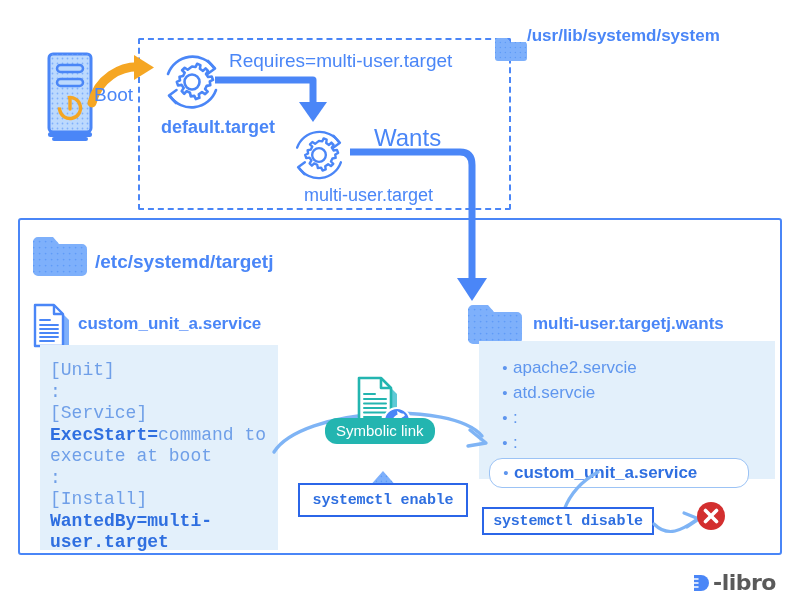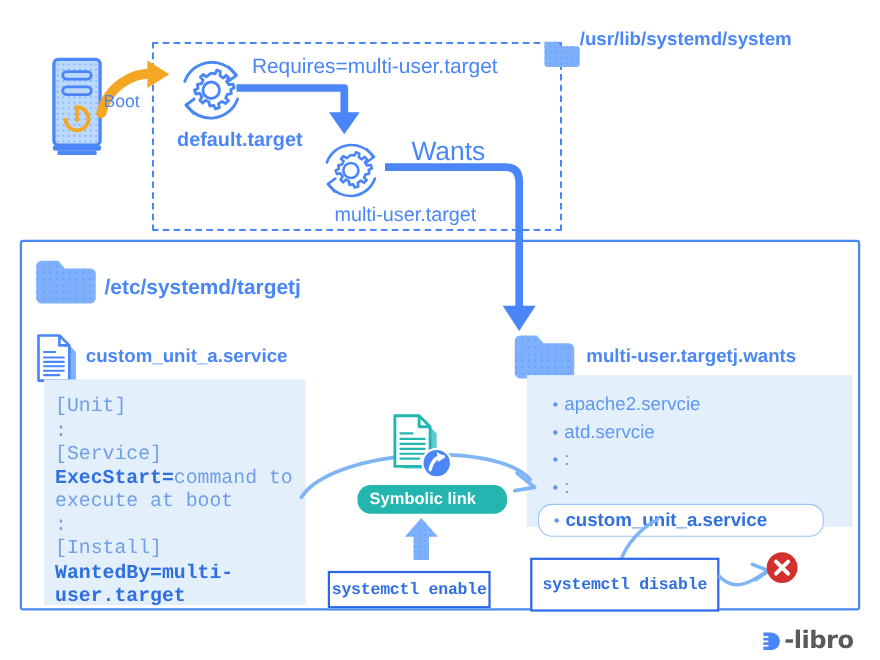--- a/index.html
+++ b/index.html
@@ -49,21 +49,21 @@
     width: 52px; height: 92px;
   }
 
   
   .lbl {
     white-space: nowrap;
     line-height: 1.15;
   }
   .lbl-boot {
     left: 94px; top: 84px;
-    font-size: 16px;
+    font-size: 19px;
     font-weight: 400;
     color: #4a86f7;
   }
   .lbl-requires {
     left: 229px; top: 50px;
     font-size: 19px;
     font-weight: 400;
   }
   .lbl-wants {
     left: 374px; top: 124px;
@@ -153,47 +153,47 @@
     width: 260px;
     font-weight: bold;
     color: #2f6fe0;
     font-size: 17px;
     margin-top: 3px;
   }
   .list-row.highlight .bullet { font-weight: normal; color:#5f96ee;}
 
   
   .sym-badge {
-    left: 325px; top: 441px;
-    padding: 4px 28px 5px 11px;
+    left: 325px; top: 418px;
+    padding: 4px 11px 5px 11px;
     background: #23b5b0;
     color: #ffffff;
     font-size: 15px;
-    font-weight: bold;
+    font-weight: normal;
     border-radius: 12px;
     white-space: nowrap;
   }
 
   
   .cmd-box {
     border: 2px solid #2b66e8;
     background: #ffffff;
     box-sizing: border-box;
     font-family: "Liberation Mono", "DejaVu Sans Mono", monospace;
     font-size: 15px;
     font-weight: bold;
     color: #2f6fe0;
     display: flex;
     align-items: center;
     justify-content: center;
     letter-spacing: -0.2px;
     white-space: nowrap;
   }
-  .cmd-enable  { left: 298px; top: 519px; width: 148px; height: 34px; }
-  .cmd-disable { left: 482px; top: 507px; width: 172px; height: 49px; }
+  .cmd-enable  { left: 298px; top: 483px; width: 170px; height: 34px; }
+  .cmd-disable { left: 482px; top: 507px; width: 172px; height: 28px; }
 
   
   .logo {
     left: 690px; top: 570px;
     display: flex;
     align-items: center;
     gap: 1px;
   }
   .logo-text {
     font-size: 22px;

